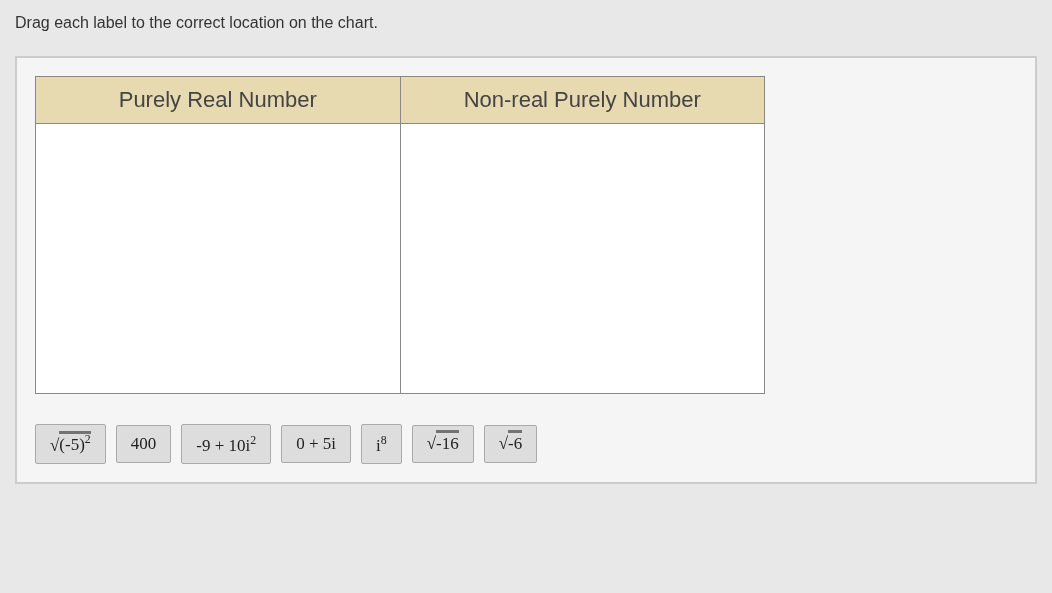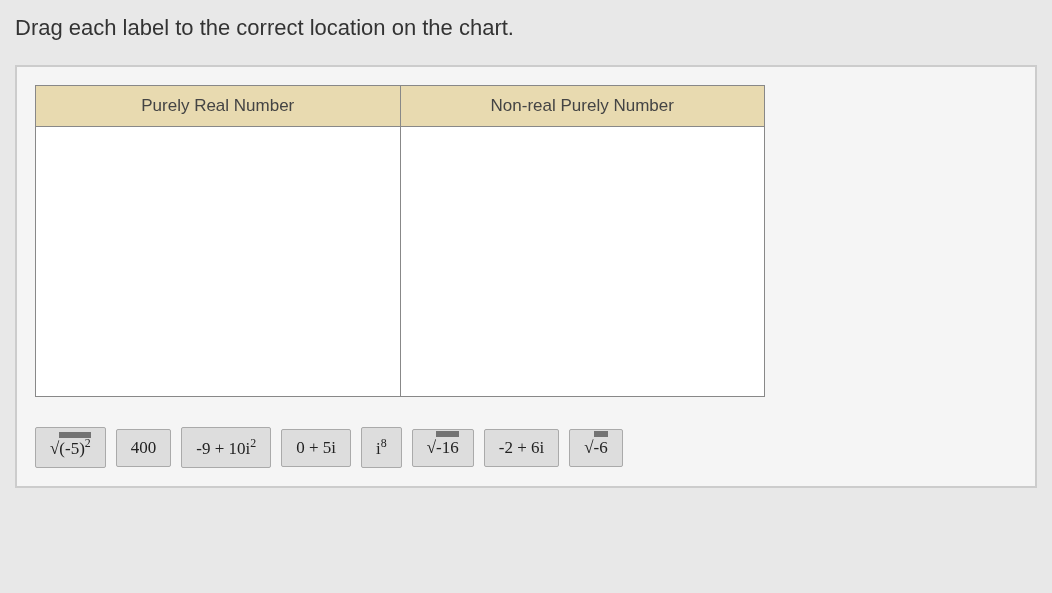--- a/index.html
+++ b/index.html
@@ -12,39 +12,39 @@
       background: #e8e8e8;
       padding: 10px 15px;
       color: #333;
       width: 1052px;
       height: 593px;
     }
     .instructions {
       margin-bottom: 20px;
     }
     .instructions p {
-      font-size: 22px;
+      font-size: 16px;
       color: #333;
       line-height: 1.6;
     }
     .activity-container {
       background: #f5f5f5;
       border: 2px solid #ccc;
       padding: 18px;
       width: 100%;
     }
     .chart-table {
       border-collapse: collapse;
       width: 730px;
     }
     .chart-table th {
       background: #e8dab0;
       border: 1px solid #888;
       padding: 10px;
-      font-size: 17px;
+      font-size: 22px;
       font-weight: normal;
       color: #444;
       text-align: center;
       height: 40px;
     }
     .chart-table td {
       border: 1px solid #888;
       background: #fff;
       height: 270px;
       width: 50%;
@@ -69,21 +69,21 @@
       font-family: "Times New Roman", serif;
       cursor: move;
       white-space: nowrap;
       color: #222;
     }
     .draggable-label sup {
       font-size: 0.7em;
       vertical-align: super;
     }
     .sqrt-bar {
-      border-top: 6px solid #737373;
+      border-top: 3px solid #737373;
       padding-top: 1px;
     }
   </style>
 </head>
 <body>
 
 <div class="instructions">
   <p>Drag each label to the correct location on the chart.</p>
 </div>
 
@@ -116,19 +116,16 @@
     <div class="draggable-label">
       <span>0 + 5i</span>
     </div>
     <div class="draggable-label">
       <span>i<sup>8</sup></span>
     </div>
     <div class="draggable-label">
       <span>√<span class="sqrt-bar">-16</span></span>
     </div>
     <div class="draggable-label">
-      <span>-2 + 6i</span>
-    </div>
-    <div class="draggable-label">
       <span>√<span class="sqrt-bar">-6</span></span>
     </div>
   </div>
 </div>
 
 </body></html>

